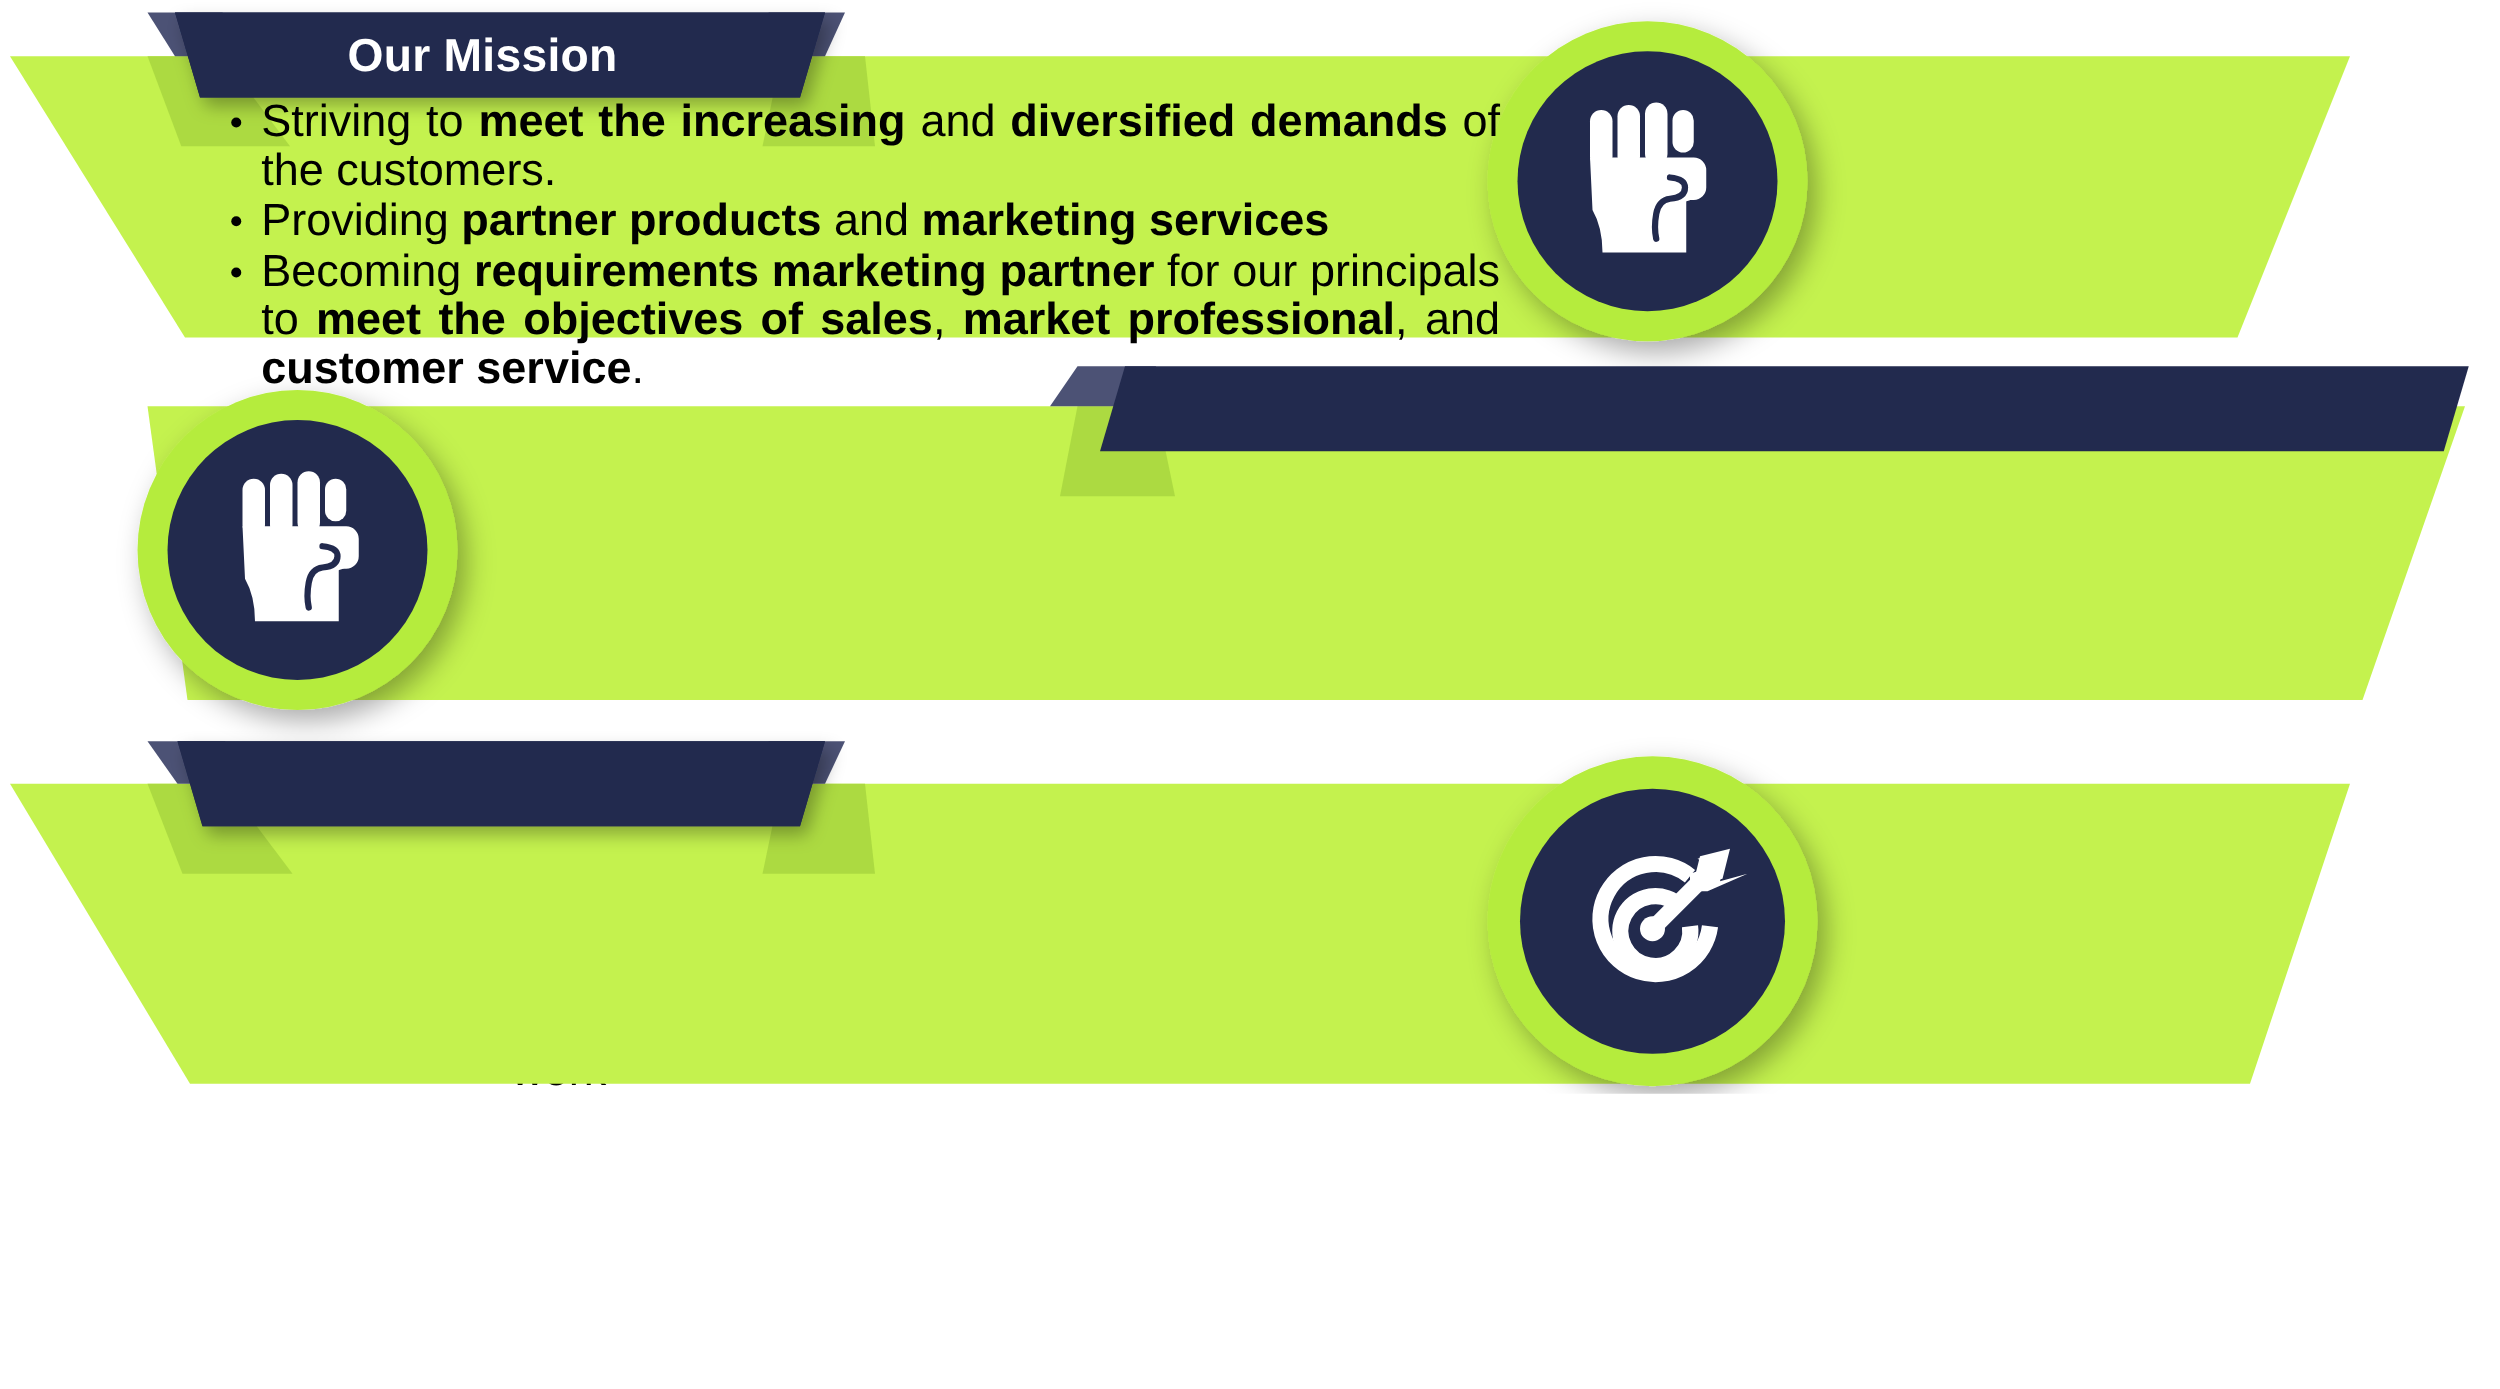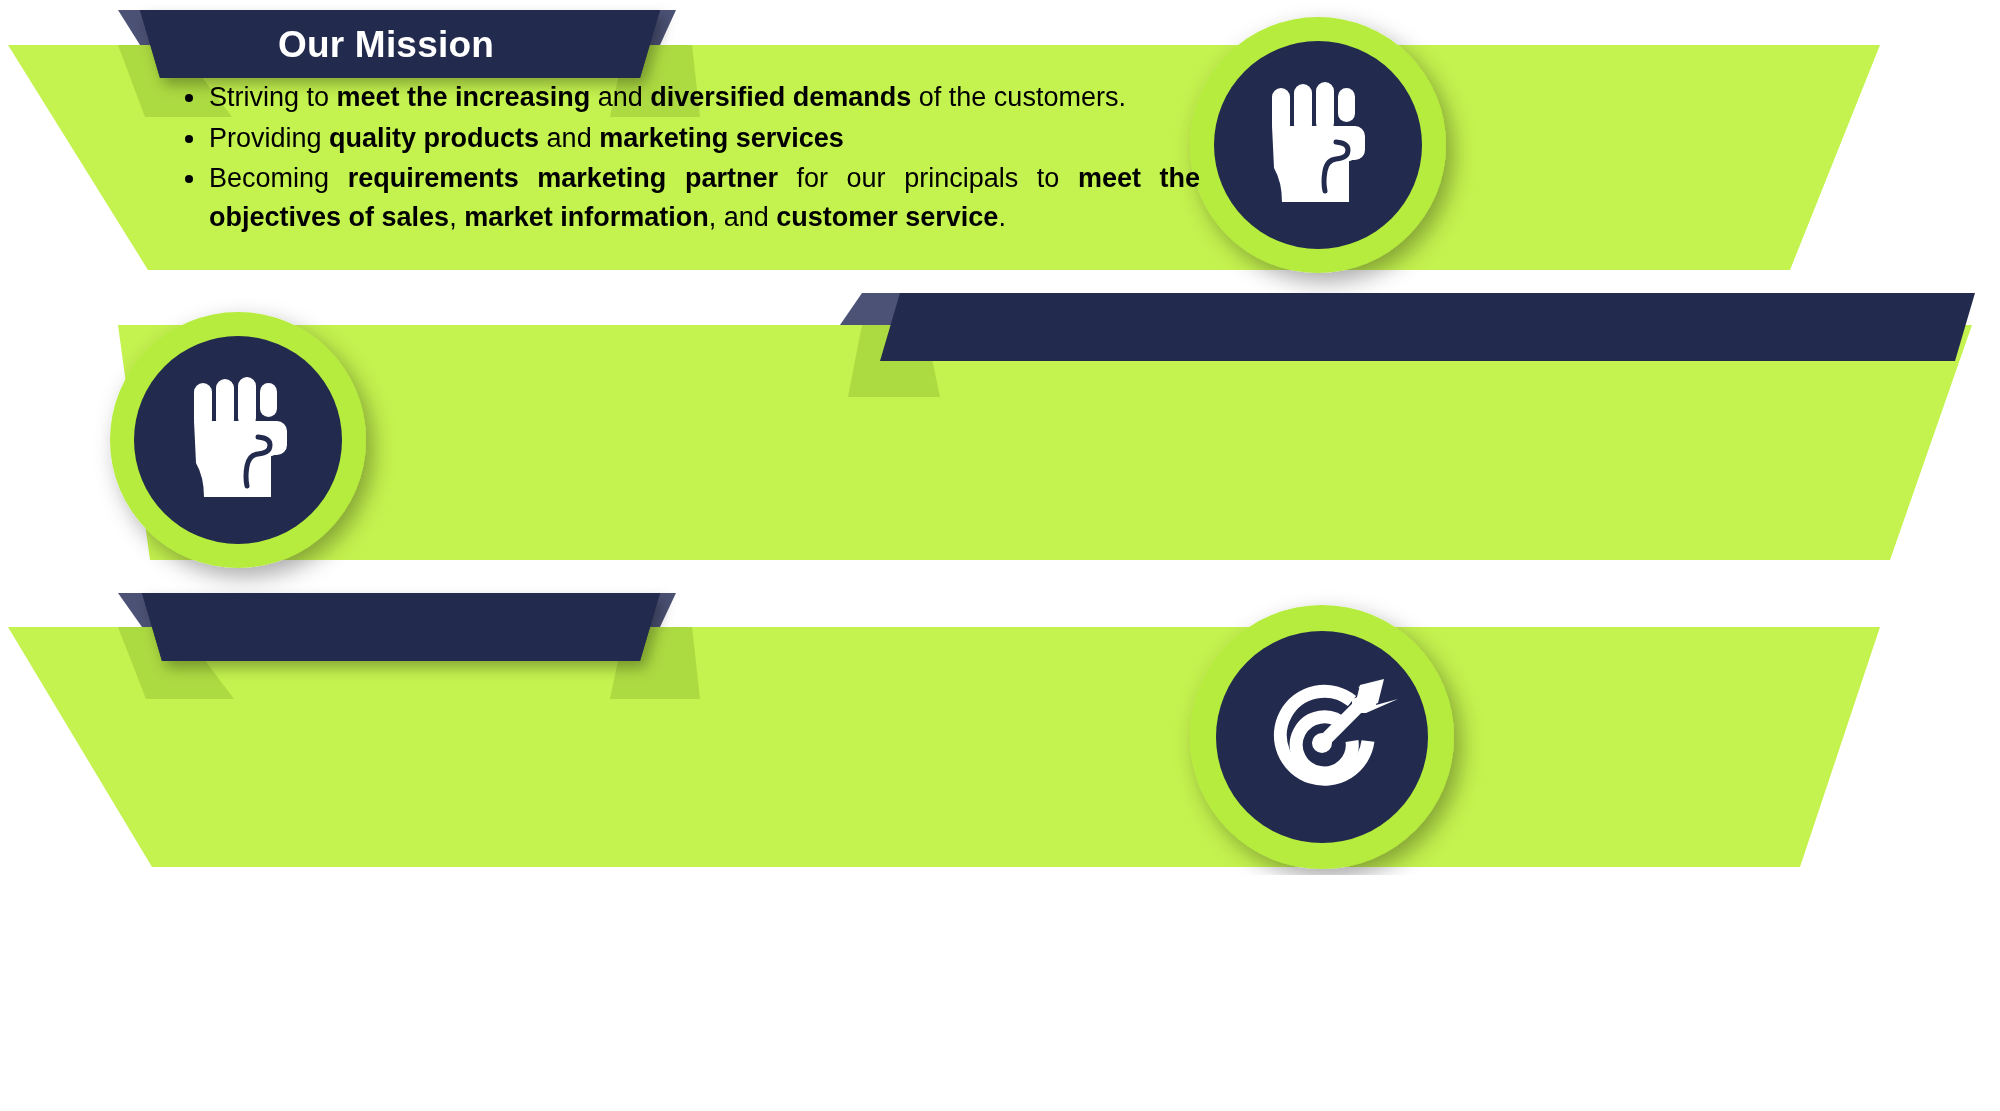--- a/index.html
+++ b/index.html
@@ -30,21 +30,21 @@
 
   
   ul.bullets{
     list-style:none;
     margin:0;padding:0;
   }
   ul.bullets li{
     position:relative;
     padding-left:34px;
     color:#000000;
-    font-size:27px;
+    font-size:36px;
     line-height:38.5px;
     text-align:justify;
     margin:0 0 2px 0;
   }
   ul.bullets li::before{
     content:"";
     position:absolute;
     left:10px;top:16px;
     width:8px;height:8px;
     border-radius:50%;
@@ -95,22 +95,22 @@
       <g filter="url(#sh1)">
         <circle cx="1318" cy="145" r="128" fill="#b5ec3e"></circle>
         <circle cx="1318" cy="145" r="104" fill="#222a4e"></circle>
       </g>
     </svg>
 
     <div class="ribbon-title" id="b1-title">Our Mission</div>
 
     <ul class="bullets" id="b1-list">
         <li>Striving to <b>meet the increasing</b> and <b>diversified demands</b> of the customers.</li>
-        <li>Providing <b>quality products</b> and <b>marketing services</b></li>
-        <li>Becoming <b>requirements marketing partner</b> for our principals to <b>meet the objectives of sales</b>, <b>market information</b>, and <b>customer service</b>.</li>
+        <li>Providing <b>partner products</b> and <b>marketing services</b></li>
+        <li>Becoming <b>requirements marketing partner</b> for our principals to <b>meet the objectives of sales</b>, <b>market professional</b>, and <b>customer service</b>.</li>
       </ul>
 
     <div class="icon-wrap" style="left:1258px;top:78px;">
       <svg width="120" height="135" viewBox="0 0 120 135">
         <g fill="#ffffff">
           <rect x="14" y="10" width="18" height="46" rx="9"></rect>
           <rect x="36" y="6" width="18" height="50" rx="9"></rect>
           <rect x="58" y="4" width="18" height="50" rx="9"></rect>
           <rect x="80" y="10" width="17" height="34" rx="8.5"></rect>
           <path d="M14 48 h83 a10 10 0 0 1 10 10 v14 a10 10 0 0 1 -10 10 h-6 v42 h-67 q0 -20 -8 -34 z"></path>

